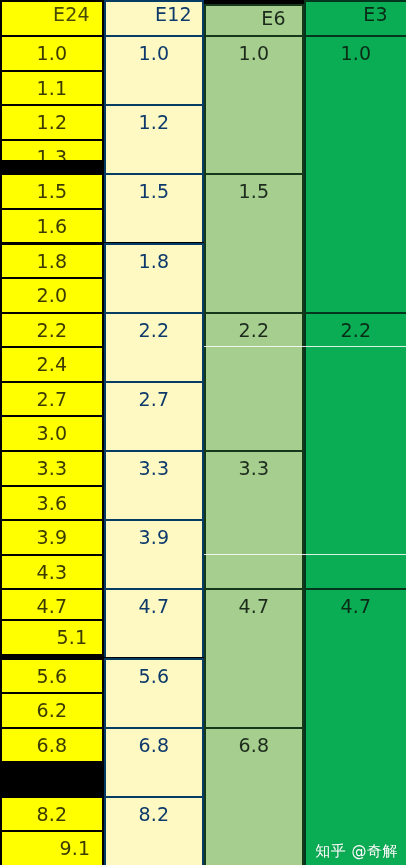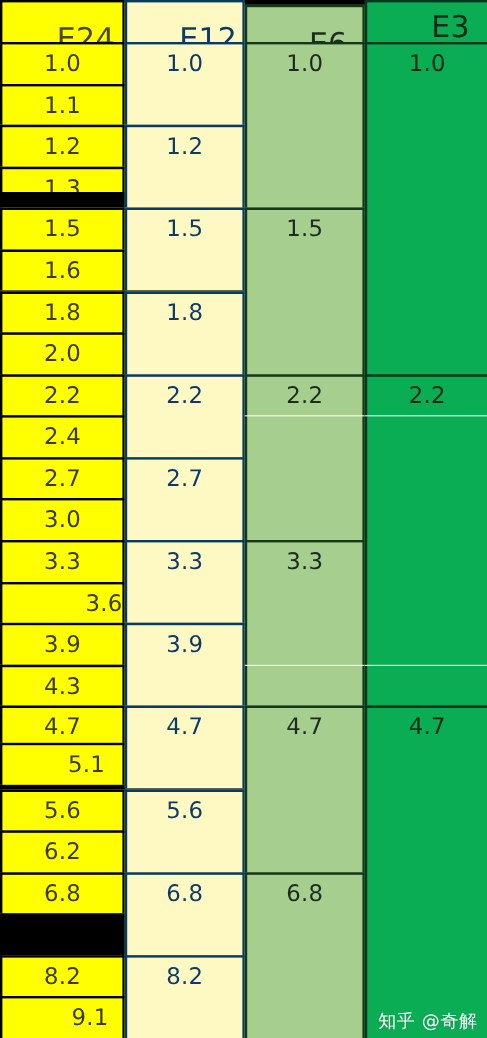--- a/index.html
+++ b/index.html
@@ -43,22 +43,22 @@
   .cell .val {
     display: block;
     line-height: 1;
     padding-top: 7px;
     font-size: 19px;
     letter-spacing: 0.2px;
     color: #1a1a1a;
   }
 
   .cell.header .val {
-    padding-top: 18px;
-    font-size: 25px;
+    padding-top: 3px;
+    font-size: 19px;
     margin-left: 39px;
   }
 
   
   .col-e24 { left: 0px; width: 104px; }
   .col-e24 .cell {
     background: #ffff00;
     border: 2px solid #000000;
     border-top-width: 2px;
     border-bottom-width: 0;
@@ -159,21 +159,21 @@
       </div>
       <div class="cell" style="top: 380.833px; height: 34.5833px;">
         <span class="val">2.7</span>
       </div>
       <div class="cell" style="top: 415.417px; height: 34.5833px;">
         <span class="val">3.0</span>
       </div>
       <div class="cell" style="top: 450px; height: 34.5833px;">
         <span class="val">3.3</span>
       </div>
-      <div class="cell" style="top: 484.583px; height: 38px; justify-content: flex-end;">
+      <div class="cell" style="top: 484.583px; height: 38px;">
         <span class="val">3.6</span>
       </div>
       <div class="cell" style="top: 519.167px; height: 34.5833px;">
         <span class="val">3.9</span>
       </div>
       <div class="cell" style="top: 553.75px; height: 34.5833px;">
         <span class="val">4.3</span>
       </div>
       <div class="cell" style="top: 588.333px; height: 34.5833px;">
         <span class="val">4.7</span>
@@ -257,21 +257,21 @@
       <div class="cell" style="top: 588.333px; height: 138.333px;">
         <span class="val">4.7</span>
       </div>
       <div class="cell" style="top: 726.667px; height: 138.333px;">
         <span class="val">6.8</span>
       </div>
       <div class="sep" style="top: 346.25px;"></div>
       <div class="sep" style="top: 553.75px;"></div>
     </div>
   <div class="col col-e3">
-      <div class="cell header" style="top: 0px; height: 35px; align-items: flex-end;">
+      <div class="cell header" style="top: 0px; height: 35px;">
         <span class="val">E3</span>
       </div>
       <div class="cell" style="top: 35px; height: 276.667px;">
         <span class="val">1.0</span>
       </div>
       <div class="cell" style="top: 311.667px; height: 276.667px;">
         <span class="val">2.2</span>
       </div>
       <div class="cell" style="top: 588.333px; height: 276.667px;">
         <span class="val">4.7</span>

